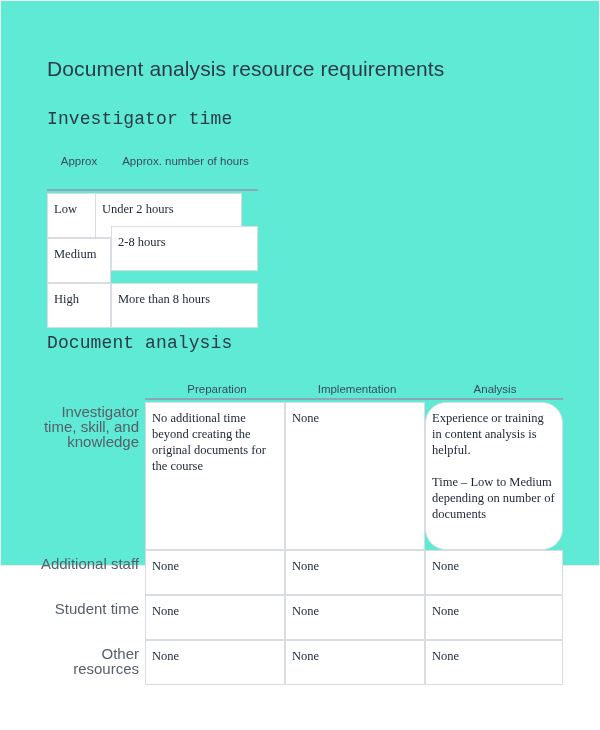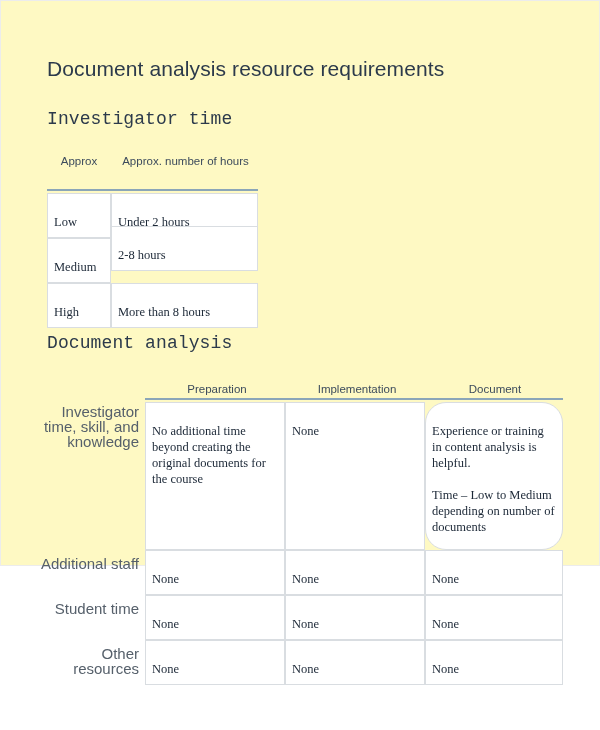--- a/index.html
+++ b/index.html
@@ -14,21 +14,21 @@
     overflow: hidden;
     font-family: "Liberation Sans", sans-serif;
     -webkit-font-smoothing: antialiased;
   }
 
   .page {
     position: relative;
     width: 600px;
     height: 566px;
     box-sizing: border-box;
-    background: #fef9c3;
+    background: #5eead4;
     border: 1px solid #ececec;
   }
 
   
   .doc-title {
     position: absolute;
     left: 46px;
     top: 56px;
     font-family: "Liberation Sans", sans-serif;
     font-size: 21px;
@@ -74,21 +74,21 @@
   }
   .grid .gcell {
     position: absolute;
     box-sizing: border-box;
     border: 1px solid #d9dde1;
     background: #ffffff;
     font-family: "Liberation Serif", serif;
     font-size: 12.5px;
     line-height: 16px;
     color: #1b2736;
-    padding: 20px 6px 4px 6px;
+    padding: 7px 6px 4px 6px;
     overflow: hidden;
     white-space: pre-line;
   }
 
   
   #table-investigator-time { left: 46px; top: 188px; width: 211px; height: 136px; }
 
   
   #table-document-analysis { left: 144px; top: 397px; width: 418px; height: 284px; }
 </style>
@@ -100,34 +100,34 @@
   <div class="doc-title" id="doc-title">Document analysis resource requirements</div>
 
   <div class="section-heading" id="heading-investigator-time">Investigator time</div>
 
   <div class="hdr-label" style="left:46px; top:153px; width:64px;">Approx</div>
   <div class="hdr-label" style="left:112px; top:153px; width:145px;">Approx. number of hours</div>
 
   <div class="grid" id="table-investigator-time">
 
     <div class="gcell" style="left:0px;  top:2px;  width:64px;  height:45px;">Low</div>
-    <div class="gcell" style="left:64px; top:2px;  width:147px; height:45px;">Under 2 hours</div>
+    <div class="gcell" style="left:48px; top:2px;  width:147px; height:45px;">Under 2 hours</div>
 
     <div class="gcell" style="left:0px;  top:47px; width:64px;  height:45px;">Medium</div>
     <div class="gcell" style="left:64px; top:35px; width:147px; height:45px;">2-8 hours</div>
 
     <div class="gcell" style="left:0px;  top:92px; width:64px;  height:45px;">High</div>
     <div class="gcell" style="left:64px; top:92px; width:147px; height:45px;">More than 8 hours</div>
   </div>
 
   <div class="section-heading" id="heading-document-analysis">Document analysis</div>
 
   <div class="hdr-label" style="left:286px; top:381px; width:140px;">Implementation</div>
   <div class="hdr-label" style="left:146px; top:381px; width:140px;">Preparation</div>
-  <div class="hdr-label" style="left:426px; top:381px; width:136px;">Document</div>
+  <div class="hdr-label" style="left:426px; top:381px; width:136px;">Analysis</div>
 
   <div class="row-label" style="left:32px; top:403px; width:106px;">Investigator time, skill, and knowledge</div>
   <div class="row-label" style="left:32px; top:555px; width:106px;">Additional staff</div>
   <div class="row-label" style="left:32px; top:600px; width:106px;">Student time</div>
   <div class="row-label" style="left:32px; top:645px; width:106px;">Other resources</div>
 
   <div class="grid" id="table-document-analysis">
 
     <div class="gcell" style="left:0px;   top:2px;   width:140px; height:148px;">No additional time beyond creating the original documents for the course</div>
     <div class="gcell" style="left:140px; top:2px;   width:140px; height:148px;">None</div>

